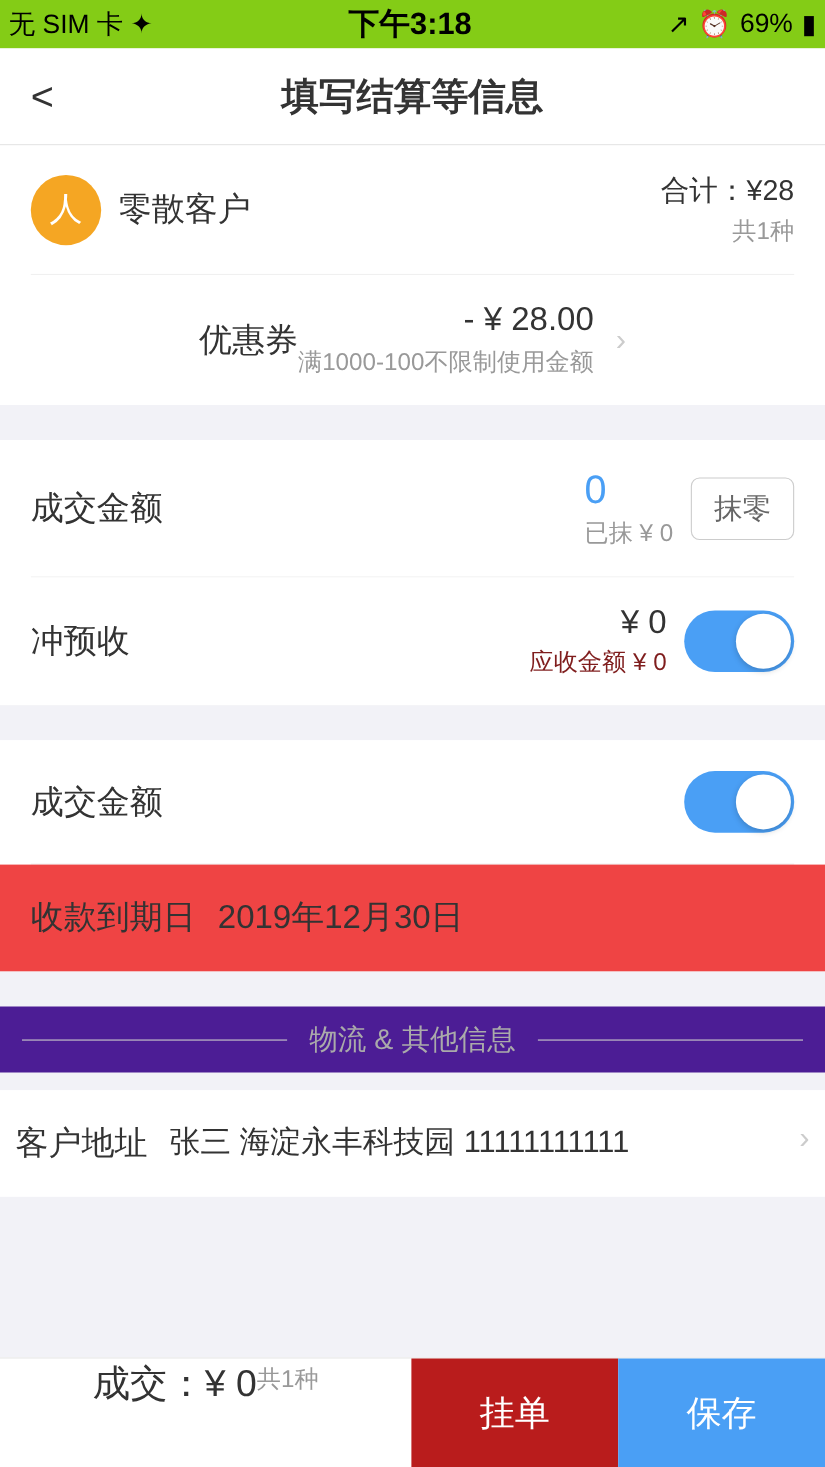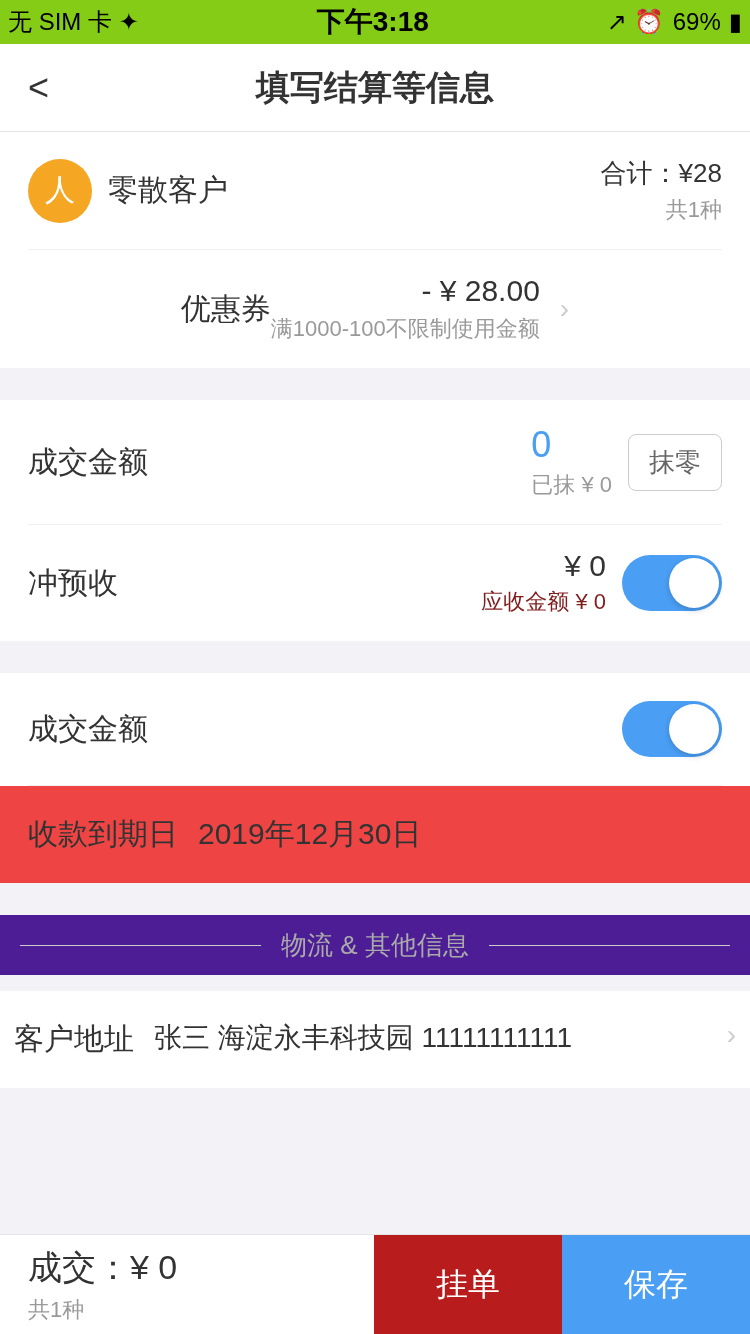--- a/index.html
+++ b/index.html
@@ -214,21 +214,21 @@
       bottom: 0;
       width: 750px;
       height: 100px;
       display: flex;
       background: #fff;
       border-top: 1px solid #e5e5e5;
     }
     .bottom-info {
       flex: 1;
       display: flex;
-      flex-direction: column;
+      flex-direction: row;
       justify-content: center;
       padding: 0 28px;
     }
     .bottom-deal { font-size: 28px; color: #333; }
     .bottom-deal span { font-size: 34px; font-weight: 500; }
     .bottom-count { font-size: 22px; color: #999; margin-top: 4px; }
     .btn-hang {
       width: 188px;
       background: #b91c1c;
       display: flex; align-items: center; justify-content: center;

